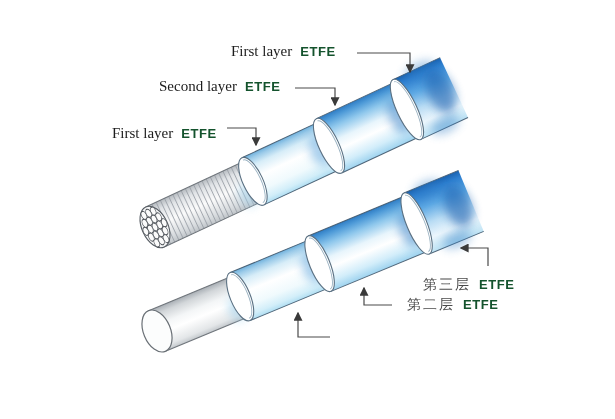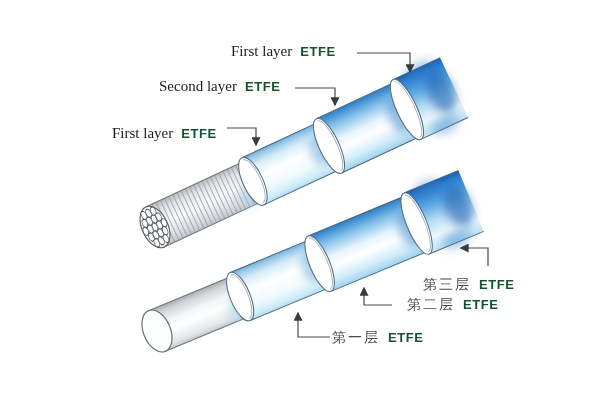--- a/index.html
+++ b/index.html
@@ -222,17 +222,14 @@
   <div class="label" style="left:112px;top:117px;margin-top:8px;">
     <span class="en-name">First layer</span><span class="etfe">ETFE</span>
   </div>
 
   <div class="label" style="left:423px;top:276px;">
     <span class="zh-name">第三层</span><span class="etfe">ETFE</span>
   </div>
   <div class="label" style="left:399px;top:296px;margin-left:8px;">
     <span class="zh-name">第二层</span><span class="etfe">ETFE</span>
   </div>
-  <div class="label" style="left:332px;top:329px;">
-    <span class="zh-name">第一层</span><span class="etfe">ETFE</span>
-  </div>
 
 </div>
 
 </body></html>

